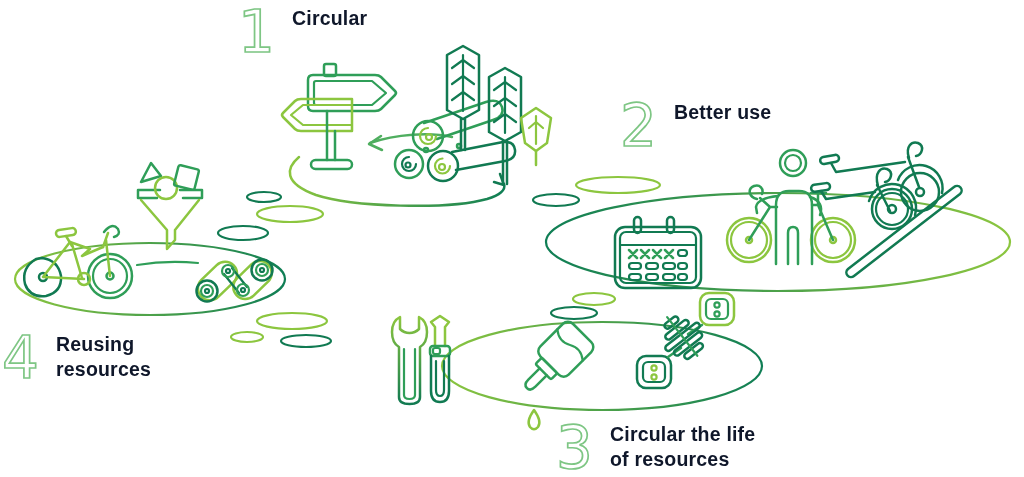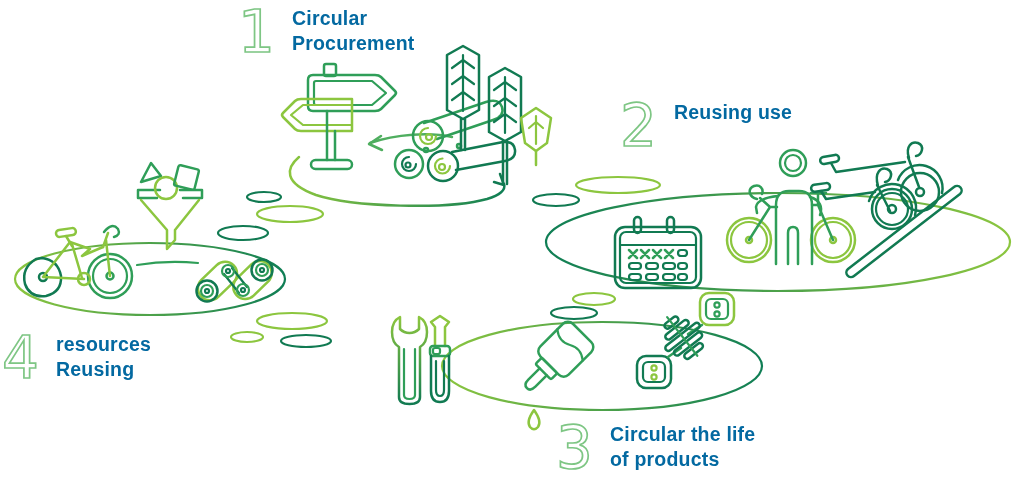--- a/index.html
+++ b/index.html
@@ -10,21 +10,21 @@
   .lime{stroke:#8CC63F;}
   .grn{stroke:#2F9E58;}
   .mid{stroke:#4FAE5F;}
   .teal{stroke:#117A52;}
   .w25{stroke-width:2.5;}
   .w22{stroke-width:2.2;}
   .step{position:absolute;display:flex;align-items:flex-start;}
   .num{flex:0 0 auto;}
   .num text{fill:none;stroke:#7EC684;stroke-width:1.7px;
             font-family:"DejaVu Sans",sans-serif;font-size:58px;font-weight:400;}
-  .lbl{margin-left:14px;margin-top:4px;color:#0369a1;font-weight:700;font-size:19.5px;
+  .lbl{margin-left:14px;margin-top:4px;color:#0f172a;font-weight:700;font-size:19.5px;
        line-height:25px;letter-spacing:.2px;}
   .lbl span{display:block;white-space:nowrap;}
 </style>
 </head>
 <body>
 
 <div class="stage">
 
   <svg class="art" viewBox="0 0 1024 477">
     <defs>
@@ -257,46 +257,45 @@
       <circle class="teal w22" cx="262" cy="270" r="2"></circle>
     </g>
   </svg>
 
   <div class="step" style="left:236px;top:2px;">
     <svg class="num" width="42" height="62">
       <text x="2" y="50">1</text>
     </svg>
     <div class="lbl">
       <span>Circular</span>
-      <span>Procurement</span>
     </div>
   </div>
 
   <div class="step" style="left:618px;top:96px;">
     <svg class="num" width="42" height="62">
       <text x="2" y="50">2</text>
     </svg>
     <div class="lbl">
-      <span>Reusing use</span>
+      <span>Better use</span>
     </div>
   </div>
 
   <div class="step" style="left:554px;top:418px;">
     <svg class="num" width="42" height="62">
       <text x="2" y="50">3</text>
     </svg>
     <div class="lbl">
       <span>Circular the life</span>
-      <span>of products</span>
+      <span>of resources</span>
     </div>
   </div>
 
   <div class="step" style="left:0px;top:328px;">
     <svg class="num" width="42" height="62">
       <text x="2" y="50">4</text>
     </svg>
     <div class="lbl">
+      <span>Reusing</span>
       <span>resources</span>
-      <span>Reusing</span>
     </div>
   </div>
 
 </div>
 
 </body></html>

